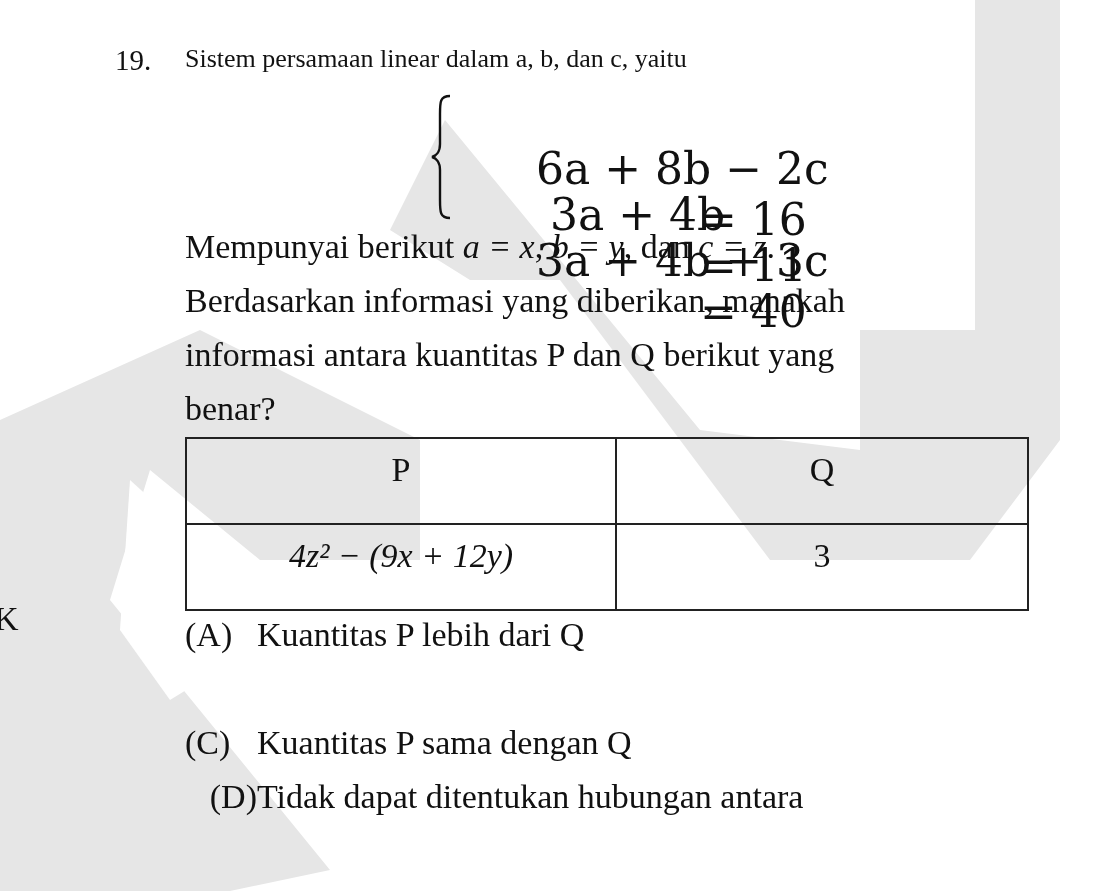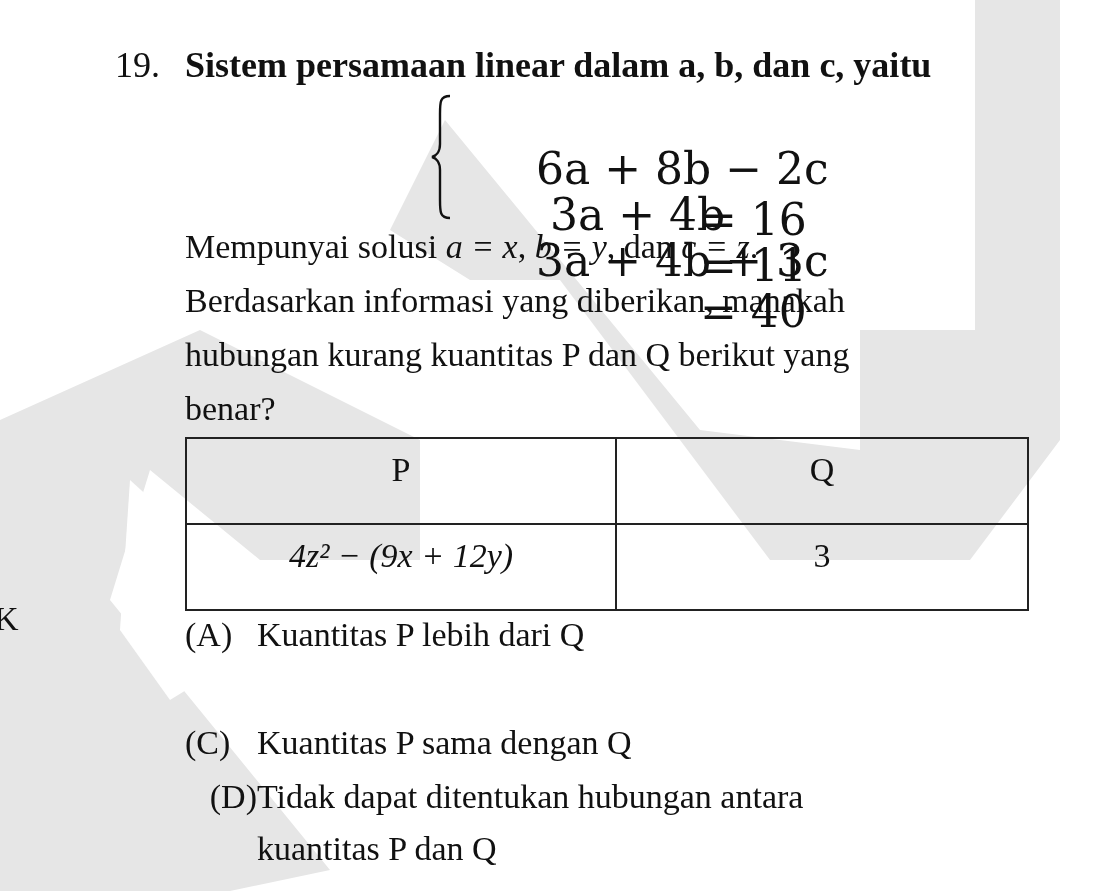--- a/index.html
+++ b/index.html
@@ -3,22 +3,22 @@
   <meta charset="utf-8">
   <style>
     html, body { margin: 0; padding: 0; }
     body {
       width: 1115px; height: 891px; overflow: hidden; position: relative;
       background: #ffffff; color: #111;
       font-family: "Liberation Serif", "DejaVu Serif", serif;
     }
     .wm { position: absolute; inset: 0; z-index: 0; }
     .page { position: absolute; inset: 0; z-index: 1; }
-    .qnum { position: absolute; left: 115px; top: 44px; font-size: 36px; }
-    .stem { position: absolute; left: 185px; top: 44px; font-size: 36px; font-weight: bold; }
+    .qnum { position: absolute; left: 115px; top: 44px; font-size: 29px; }
+    .stem { position: absolute; left: 185px; top: 44px; font-size: 26px; }
     .system { position: absolute; left: 430px; top: 92px; }
     .brace { position: absolute; left: 0; top: 0; }
     .eq { position: absolute; left: 22px; font-size: 44px; white-space: pre; font-family: "DejaVu Serif", serif; font-style: normal; }
     .para { position: absolute; left: 185px; font-size: 34px; white-space: nowrap; }
     .para i { font-style: italic; }
     table.pq {
       position: absolute; left: 185px; top: 437px; width: 844px; height: 173px;
       border-collapse: collapse; font-size: 34px;
     }
     table.pq td { border: 2px solid #222; text-align: center; vertical-align: top; padding-top: 12px; }
@@ -58,24 +58,24 @@
       <span>3a + 4b</span>
       <span style="position:absolute; left:234px;">= 11</span>
     </div>
     <div class="eq" style="top:92px;">
       <span>3a + 4b + 3c</span>
       <span style="position:absolute; left:248px;">= 40</span>
     </div>
   </div>
 
   <div class="para" style="top:228px;">
-    <span>Mempunyai solusi </span><i>a = x</i><span>, </span><i>b = y</i><span>, dan </span><i>c = z</i><span>.</span>
+    <span>Mempunyai berikut </span><i>a = x</i><span>, </span><i>b = y</i><span>, dan </span><i>c = z</i><span>.</span>
   </div>
   <div class="para" style="top:282px;">Berdasarkan informasi yang diberikan, manakah</div>
-  <div class="para" style="top:336px;">hubungan kurang kuantitas P dan Q berikut yang</div>
+  <div class="para" style="top:336px;">informasi antara kuantitas P dan Q berikut yang</div>
   <div class="para" style="top:390px;">benar?</div>
 
   <table class="pq">
     <tbody>
         <tr>
       <td class="p">P</td>
       <td>Q</td>
     </tr>
     <tr>
       <td class="p" style="font-style:italic;margin-left:40px;">4z² − (9x + 12y)</td>
@@ -86,18 +86,17 @@
 
   <div class="opt" style="top:616px;">
     <span class="lbl">(A)</span><span>Kuantitas P lebih dari Q</span>
   </div>
   <div class="opt" style="top:724px;">
     <span class="lbl">(C)</span><span>Kuantitas P sama dengan Q</span>
   </div>
   <div class="opt" style="top:778px;text-align:right;">
     <span class="lbl">(D)</span><span>Tidak dapat ditentukan hubungan antara</span>
   </div>
-  <div class="cont" style="top:830px;">kuantitas P dan Q</div>
 
   <div class="cut">
     <span>&nbsp;</span>
   </div>
 </div>
 
 </body></html>

